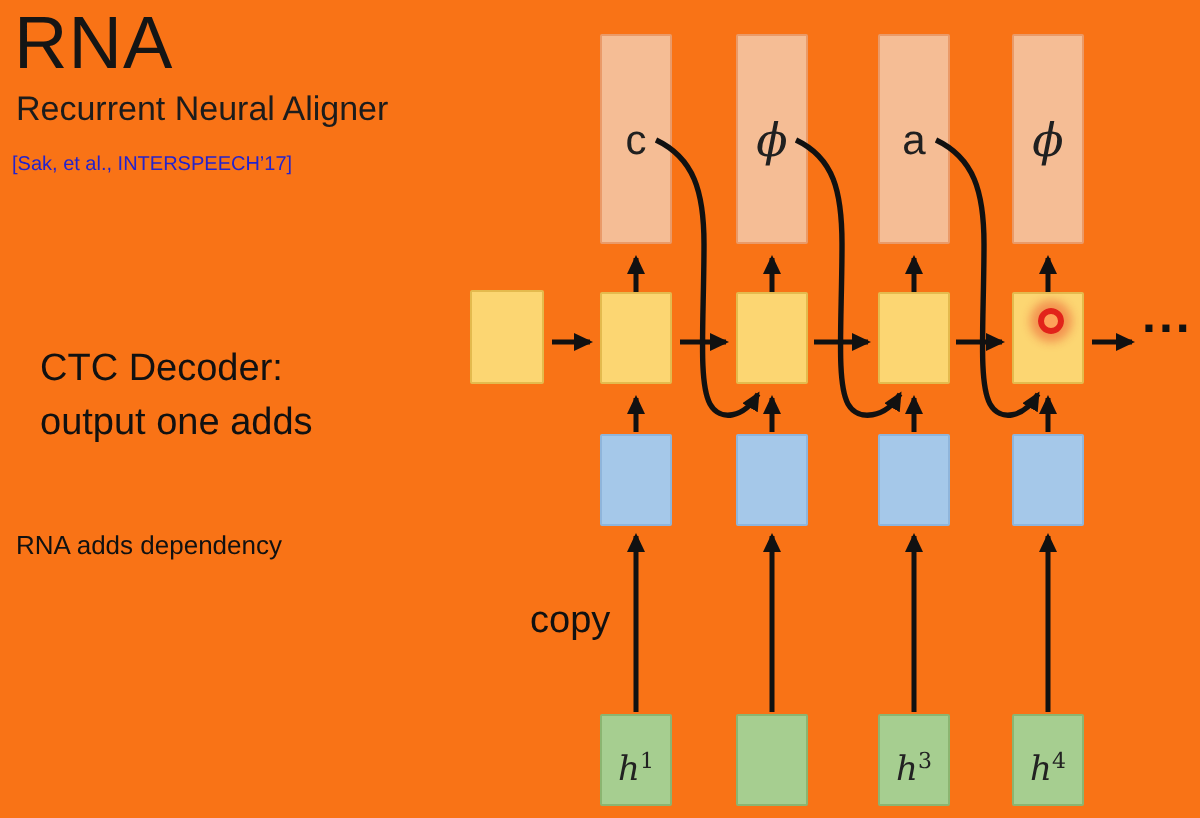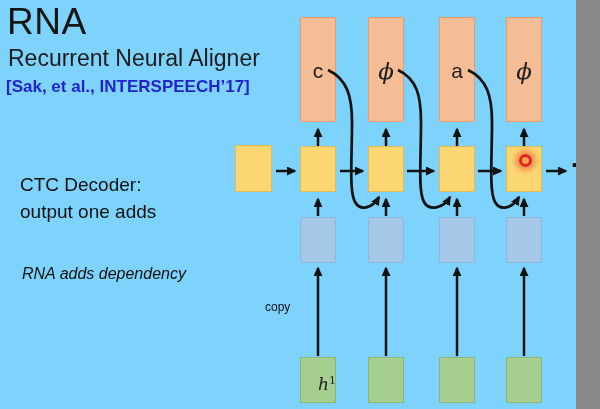--- a/index.html
+++ b/index.html
@@ -1,41 +1,41 @@
 <!DOCTYPE html>
 <html><head>
 <meta charset="utf-8">
 <style>
   html,body{margin:0;padding:0;background:#888;}
   #stage{
-    position:relative;width:528px;height:409px;background:#7dd3fc;
-    overflow:hidden;font-family:"Liberation Sans",sans-serif;color:#1a1a1a;padding-left:48px;
+    position:relative;width:600px;height:409px;background:#f97316;
+    overflow:hidden;font-family:"Liberation Sans",sans-serif;color:#1a1a1a;
   }
   .abs{position:absolute;}
   
   .title{left:7px;top:1px;font-size:37px;letter-spacing:.5px;color:#151515;}
-  .subtitle{left:8px;top:45px;font-size:23px;color:#1c1c1c;}
-  .citation{left:6px;top:77px;font-size:17px;font-weight:bold;}
+  .subtitle{left:8px;top:45px;font-size:17px;color:#1c1c1c;}
+  .citation{left:6px;top:77px;font-size:10px;}
   .body-block{left:20px;top:171px;font-size:19px;line-height:27px;color:#111;}
-  .note{left:22px;top:265px;font-size:16px;color:#111;font-style:italic;}
-  .copy-label{left:265px;top:300px;font-size:12px;color:#111;}
+  .note{left:8px;top:265px;font-size:13px;color:#111;}
+  .copy-label{left:265px;top:300px;font-size:19px;color:#111;}
   .ellipsis{left:571px;top:144px;font-size:25px;font-weight:bold;letter-spacing:1.5px;color:#111;}
   
   .box{position:absolute;border:1.4px solid;box-sizing:border-box;border-radius:1px;}
   .out-box{top:17px;height:105px;width:36px;}
   .dec-box{top:146px;height:46px;width:36px;}
   .enc-box{top:217px;height:46px;width:36px;}
   .in-box{top:357px;height:46px;width:36px;}
   .c1{left:300px;} .c2{left:368px;} .c3{left:439px;} .c4{left:506px;}
   .dec-extra{left:235px;top:145px;width:37px;height:47px;}
   
   .out-label{top:56px;width:36px;height:30px;line-height:30px;text-align:center;
              font-size:21px;color:#202020;}
   .phi{font-family:"DejaVu Serif",serif;font-style:italic;font-size:23px;}
-  .in-label{top:366px;width:36px;height:30px;line-height:30px;text-align:right;color:#222;}
+  .in-label{top:366px;width:36px;height:30px;line-height:30px;text-align:center;color:#222;}
   .in-label .base{font-family:"DejaVu Serif",serif;font-style:italic;font-size:17px;}
   .in-label .sup{font-family:"DejaVu Serif",serif;font-size:11px;vertical-align:6px;}
   
   .attn-dot{left:519px;top:154px;width:13px;height:13px;border-radius:50%;
             border:3.5px solid;box-sizing:border-box;
             background:rgba(255,120,70,.55);
             box-shadow:0 0 5px 4px rgba(228,40,25,.38);}
   svg{position:absolute;left:0;top:0;pointer-events:none;}
 </style>
 </head>
@@ -76,20 +76,22 @@
   <div class="box enc-box c2" style="background-color: rgb(165, 200, 233); border-color: rgb(143, 181, 219);"></div>
   <div class="box enc-box c3" style="background-color: rgb(165, 200, 233); border-color: rgb(143, 181, 219);"></div>
   <div class="box enc-box c4" style="background-color: rgb(165, 200, 233); border-color: rgb(143, 181, 219);"></div>
 
   <div class="box in-box c1" style="background-color: rgb(166, 206, 144); border-color: rgb(139, 181, 113);"></div>
   <div class="box in-box c2" style="background-color: rgb(166, 206, 144); border-color: rgb(139, 181, 113);"></div>
   <div class="box in-box c3" style="background-color: rgb(166, 206, 144); border-color: rgb(139, 181, 113);"></div>
   <div class="box in-box c4" style="background-color: rgb(166, 206, 144); border-color: rgb(139, 181, 113);"></div>
 
   <div class="abs in-label c1"><span class="base">h</span><span class="sup">1</span></div>
+  <div class="abs in-label c3"><span class="base">h</span><span class="sup">3</span></div>
+  <div class="abs in-label c4"><span class="base">h</span><span class="sup">4</span></div>
 
   <svg width="600" height="409" viewBox="0 0 600 409">
     <defs>
       <marker id="ah" markerUnits="userSpaceOnUse" markerWidth="11" markerHeight="10" refX="8" refY="4.5" orient="auto">
         <path d="M0,0 L9.5,4.5 L0,9 Z" fill="#111"></path>
       </marker>
     </defs>
     <g stroke="#111" stroke-width="2.5" fill="none">
 
       <line x1="318" y1="146" x2="318" y2="129" marker-end="url(#ah)"></line>

